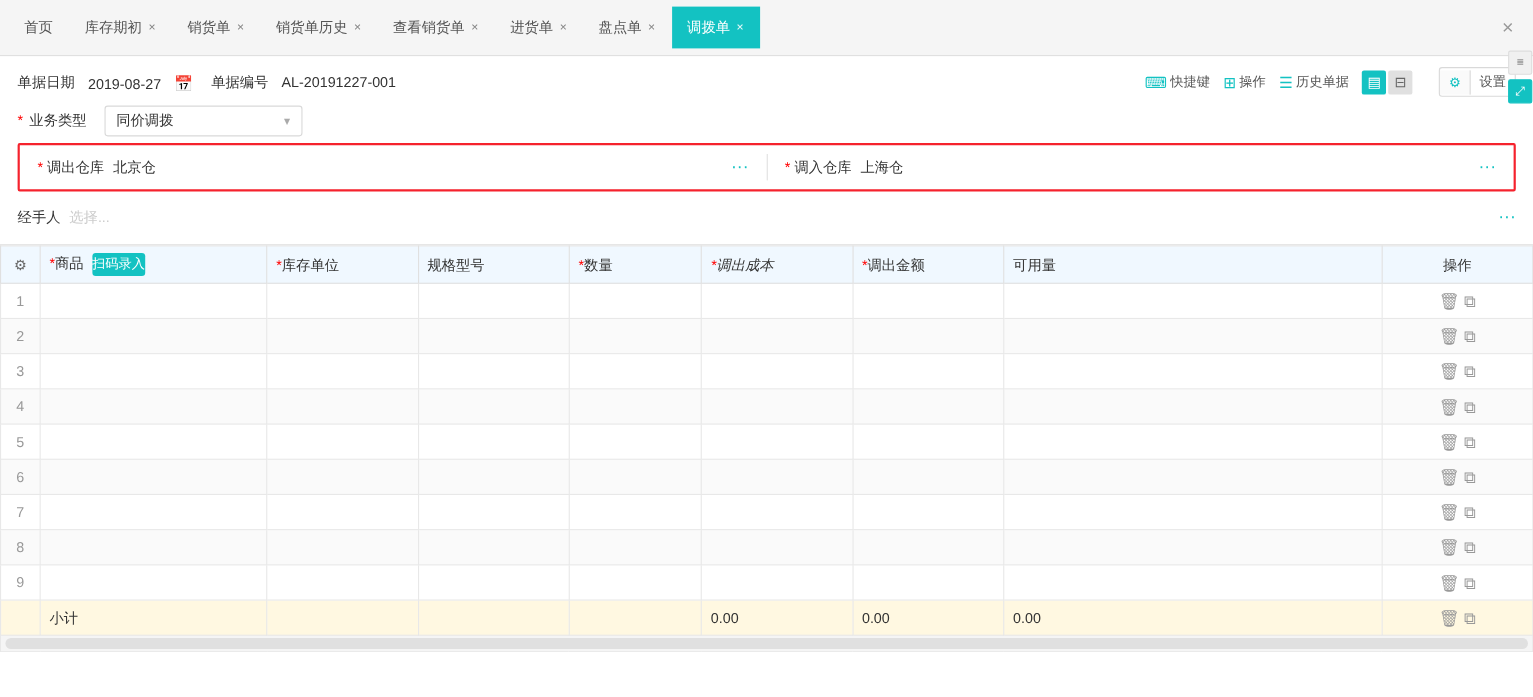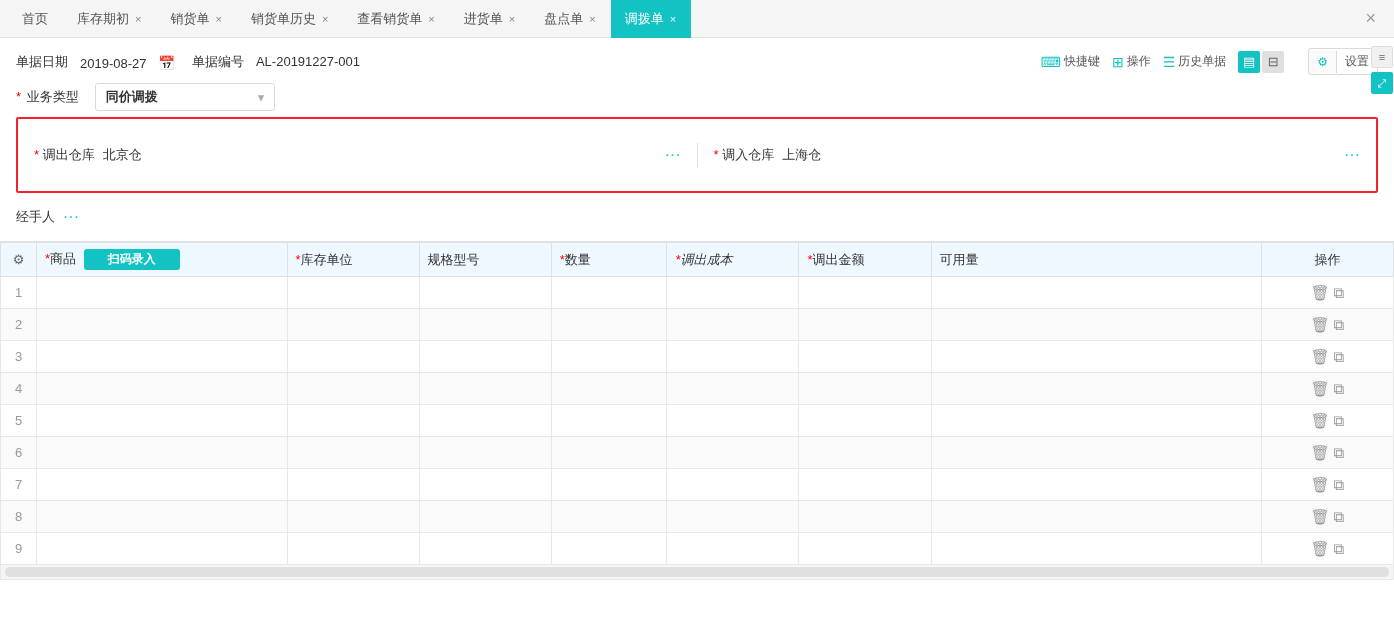--- a/index.html
+++ b/index.html
@@ -3,21 +3,21 @@
   <meta charset="utf-8">
   <style>
     * { box-sizing: border-box; margin: 0; padding: 0; }
     body { font-family: 'Microsoft YaHei', Arial, sans-serif; font-size: 13px; color: #333; background: #fff; overflow: hidden; }
 
     
     .tab-bar {
       display: flex; align-items: center;
       background: #f5f5f5;
       border-bottom: 1px solid #e0e0e0;
-      height: 38px;
+      height: 51px;
       padding: 0 8px;
       position: relative;
     }
     .tab {
       display: flex; align-items: center;
       padding: 0 14px;
       height: 38px;
       cursor: pointer;
       font-size: 13px;
       color: #555;
@@ -74,21 +74,21 @@
     .top-actions .action-item {
       display: flex; align-items: center; gap: 3px;
       cursor: pointer;
       color: #555;
     }
 
     
     .highlighted-section {
       border: 2px solid #f5222d;
       border-radius: 2px;
-      padding: 24px 16px;
+      padding: 8px 16px;
       margin: 0 16px 0 16px;
       display: flex;
       align-items: center;
       gap: 0;
       background: #fff;
     }
     .hl-field {
       display: flex;
       align-items: center;
       flex: 1;
@@ -196,25 +196,24 @@
     .row-num { color: #999; text-align: center; width: 36px; }
     .op-cell { text-align: center; white-space: nowrap; }
     .op-icon { color: #999; cursor: pointer; font-size: 15px; margin: 0 2px; }
 
     
     .scan-btn {
       background: #13c2c2;
       color: #fff;
       border: none;
       border-radius: 3px;
-      padding: 2px 24px;
+      padding: 2px 0;
       font-size: 12px;
       cursor: pointer;
       margin-left: 4px;
-      font-weight: bold;
     }
 
     
     .header-bar {
       display: flex;
       align-items: center;
       padding: 10px 16px 8px 16px;
     }
     .header-left {
       display: flex; align-items: center; gap: 16px;
@@ -356,21 +355,21 @@
       <span class="text-part">设置</span>
     </div>
   </div>
 </div>
 
 <div class="biz-row">
   <span class="form-label">
     <span class="required">*</span>
     <span>业务类型</span>
   </span>
-  <div class="biz-select" style="width:164px;font-weight:bold;">
+  <div class="biz-select" style="width:164px;">
     <span class="biz-select-value">同价调拨</span>
     <span class="biz-select-arrow">▾</span>
   </div>
 </div>
 
 <div class="highlighted-section">
   <div class="hl-field">
     <span class="hl-field-label">
       <span class="required">*</span>
       <span>调出仓库</span>
@@ -384,20 +383,21 @@
       <span class="required">*</span>
       <span>调入仓库</span>
     </span>
     <span class="hl-field-value">上海仓</span>
     <span class="hl-field-dots">···</span>
   </div>
 </div>
 
 <div class="form-row2">
   <span class="handler-label">经手人</span>
+  <span class="handler-placeholder">选择...</span>
   <span class="handler-dots">···</span>
 </div>
 
 <div class="table-wrapper">
   <table>
     <thead>
       <tr>
         <th style="width:36px;text-align:center;">
           <span style="color:#666;">⚙</span>
         </th>
@@ -516,20 +516,31 @@
           <td class="row-num">9</td>
           <td></td>
           <td></td>
           <td></td>
           <td></td>
           <td></td>
           <td></td>
           <td></td>
           <td class="op-cell"><span class="op-icon" title="删除">🗑</span><span class="op-icon" title="复制">⧉</span></td>
         </tr>
+        <tr class="subtotal-row">
+          <td class="row-num"></td>
+          <td>小计</td>
+          <td></td>
+          <td></td>
+          <td></td>
+          <td>0.00</td>
+          <td>0.00</td>
+          <td>0.00</td>
+          <td class="op-cell"><span class="op-icon" title="删除">🗑</span><span class="op-icon" title="复制">⧉</span></td>
+        </tr>
         <tr class="scrollbar-row">
           <td colspan="9">
             <div class="h-scrollbar"></div>
           </td>
         </tr>
       </tbody>
   </table>
 </div>
 
 <div class="right-sidebar">

